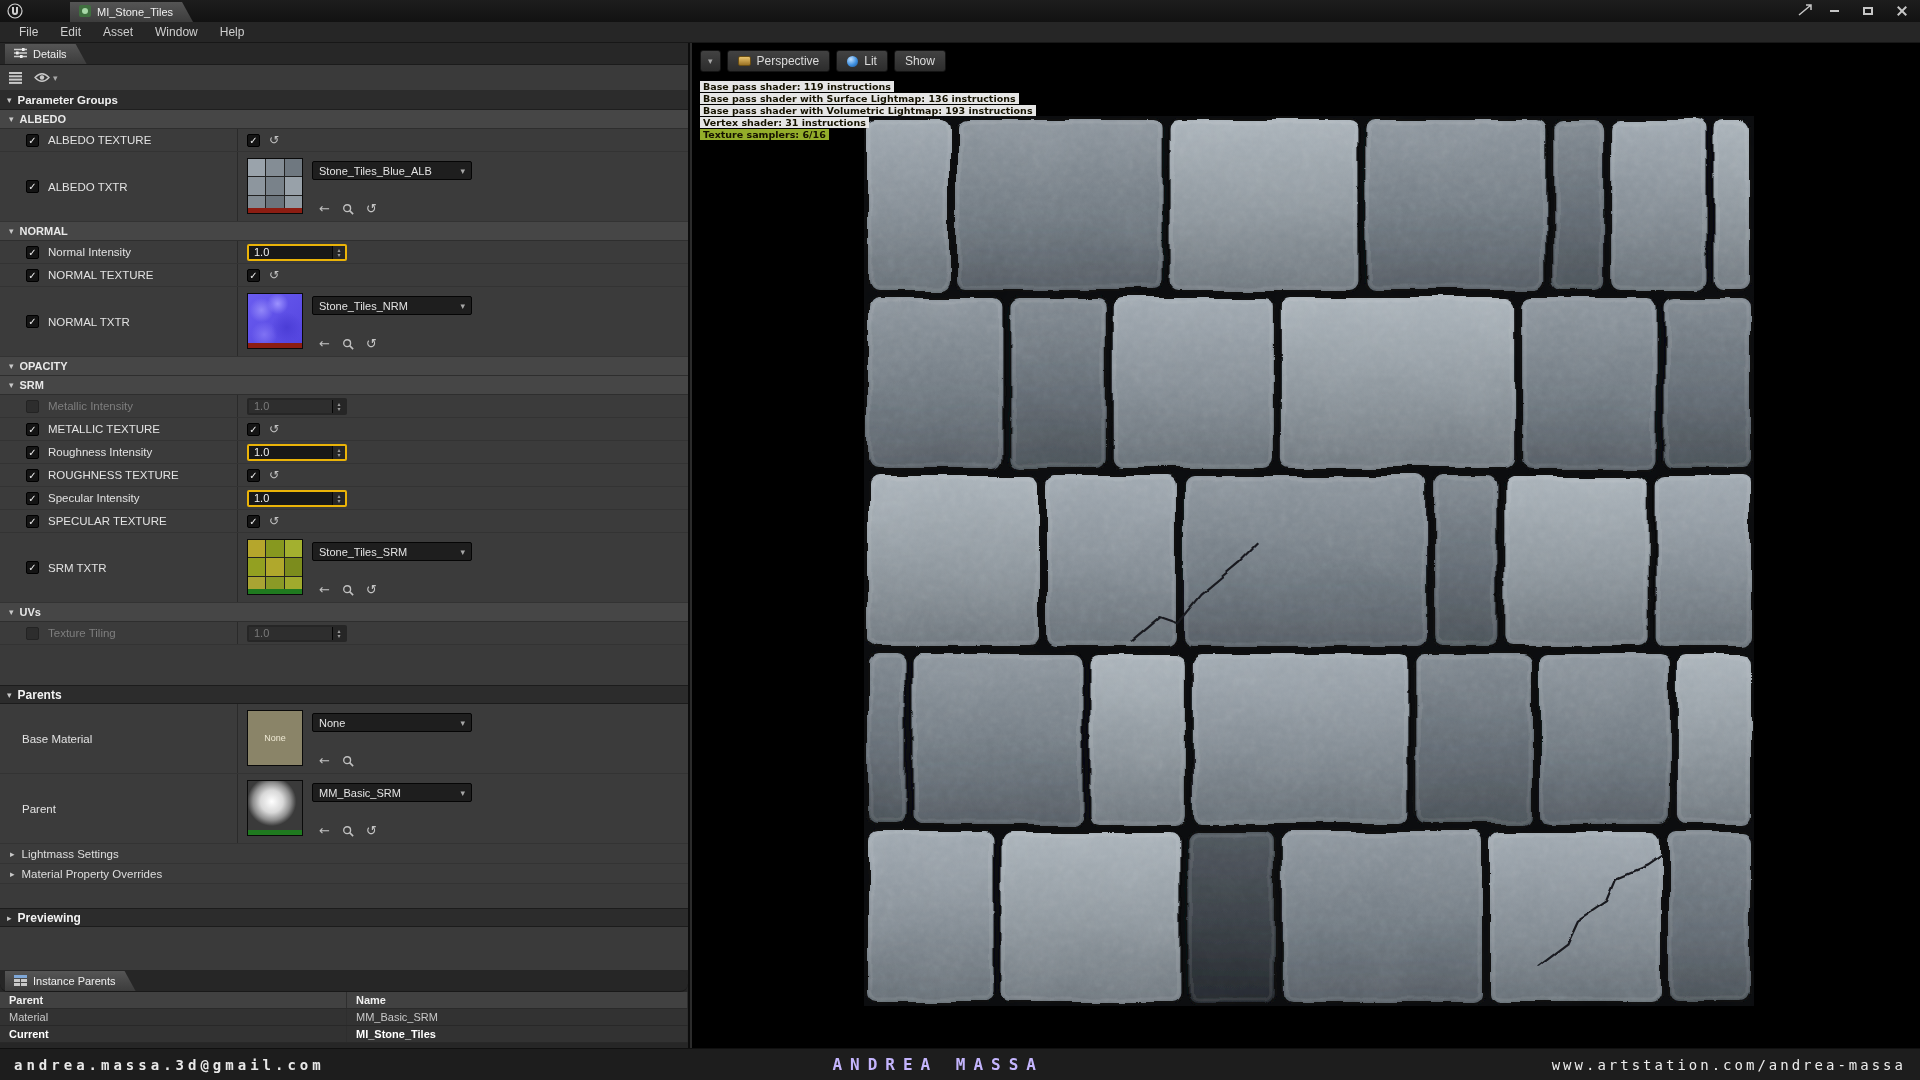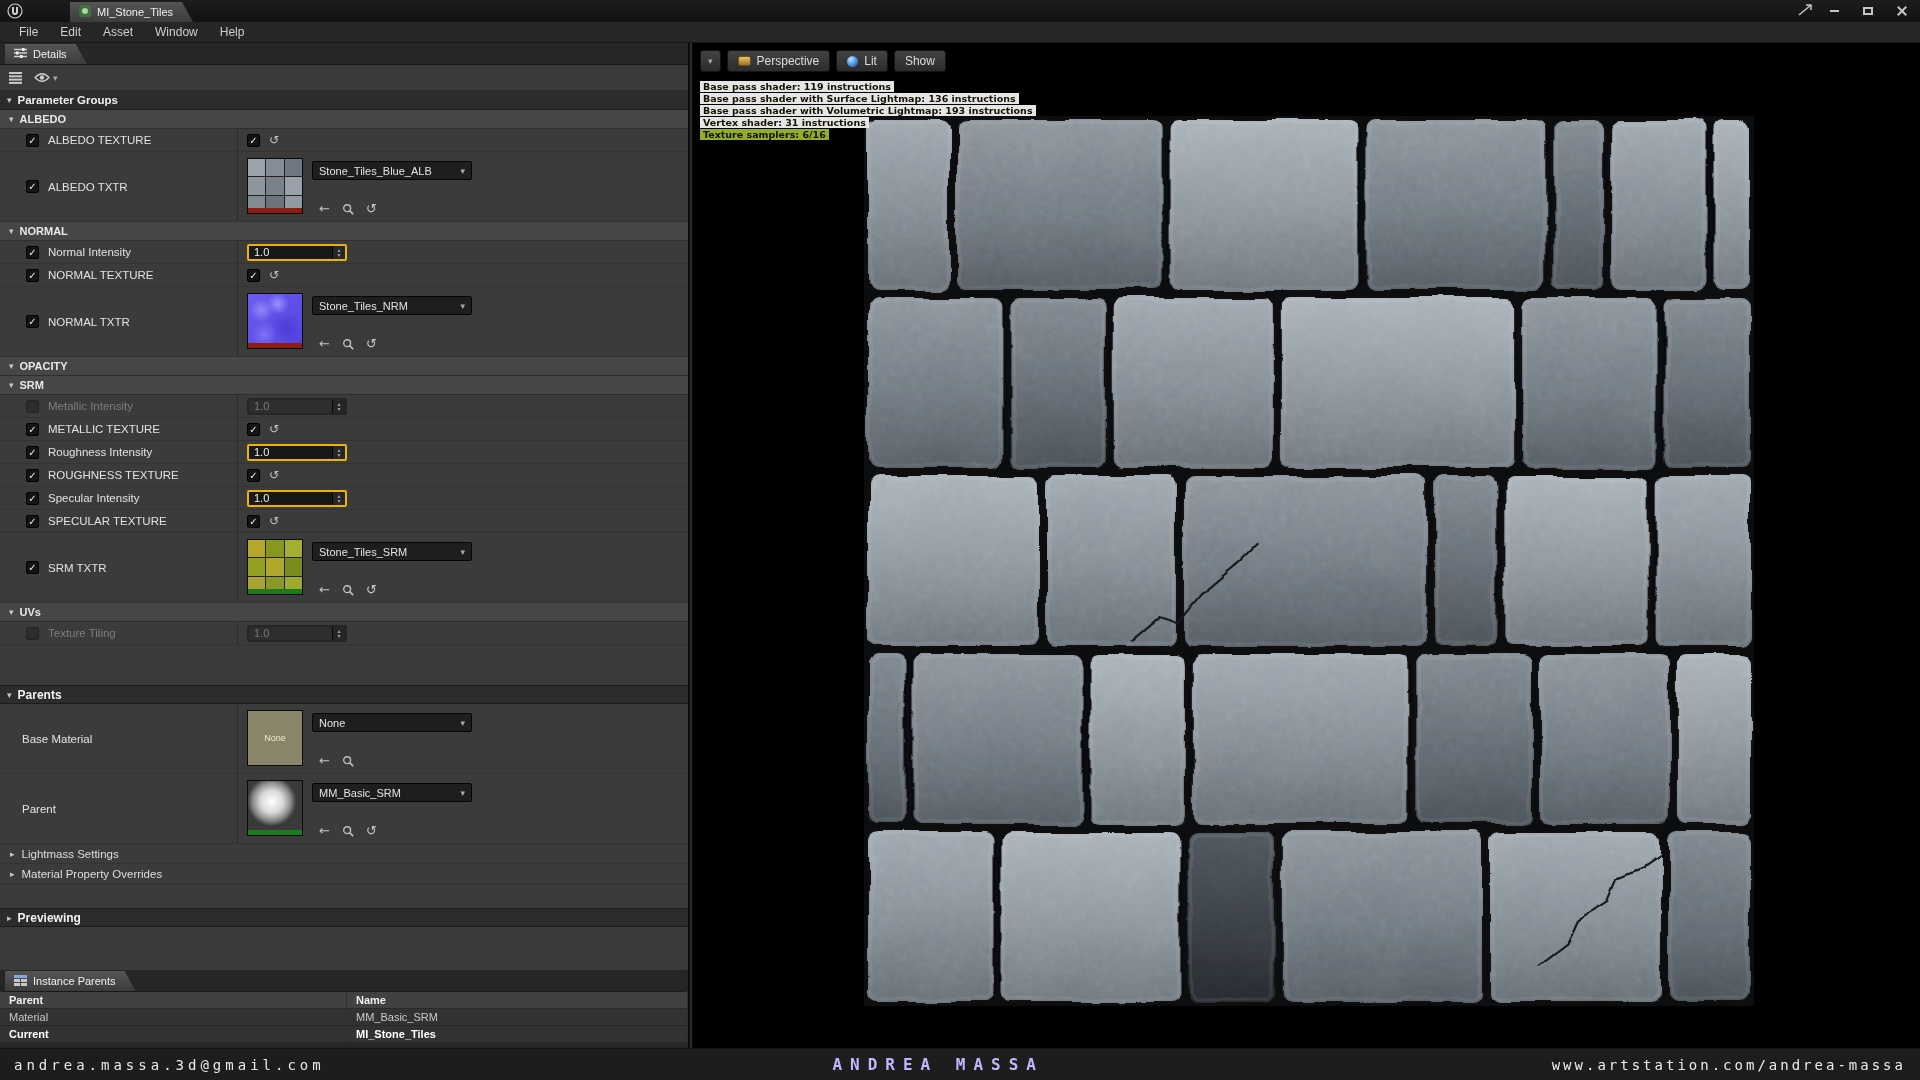--- a/index.html
+++ b/index.html
@@ -117,21 +117,21 @@
   .lit-ico { width:11px; height:11px; border-radius:50%; background:radial-gradient(circle at 35% 30%, #c2e1ff, #3d8fe0 55%, #1b4e8b); }
   #stats { position:absolute; left:8px; top:38px; }
   .stat-line { display:table; font:bold 9.5px "DejaVu Sans",sans-serif; color:#151200; padding:0 3px; margin-bottom:1px; }
   .stat-line.yellow { background:#e5e5e5; }
   .stat-line.green { background:#93ad2a; }
 
   
   #credits { position:absolute; left:0; bottom:0; width:100%; height:32px; background:#1d1d1d; border-top:1px solid #101010;
              display:flex; align-items:center; justify-content:space-between; padding:0 14px;
              font-family:"DejaVu Sans Mono",monospace; }
-  .cred-email { font-size:14px; letter-spacing:4px; color:#e9e9e9; }
+  .cred-email { font-size:14px; letter-spacing:4px; color:#e9e9e9;font-weight:bold; }
   .cred-name  { font-size:16px; letter-spacing:8px; color:#c4b5fd; font-weight:bold; }
   .cred-url   { font-size:14px; letter-spacing:3px; color:#ededed; }
 </style>
 </head>
 <body>
 
 <div id="app">
 
   <div id="titlebar">
     <span class="ue-logo">

